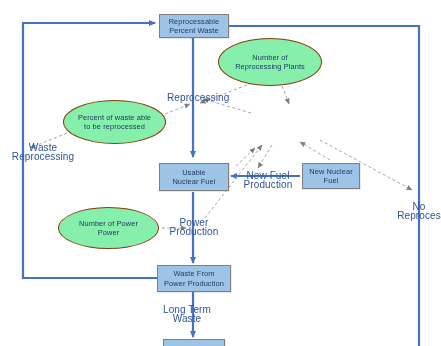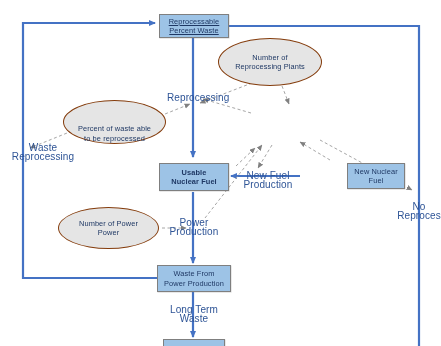--- a/index.html
+++ b/index.html
@@ -35,21 +35,21 @@
     text-align: center;
     display: flex;
     align-items: center;
     justify-content: center;
     letter-spacing: 0.1px;
     box-shadow: 0.5px 0.5px 0 rgba(120,120,120,0.35);
   }
   .node-ellipse {
     position: absolute;
     box-sizing: border-box;
-    background: #e5e5e5;
+    background: #86efac;
     border: 1px solid #843c0c;
     border-radius: 50%;
     color: #1f3864;
     font-size: 7.4px;
     line-height: 9.4px;
     text-align: center;
     display: flex;
     align-items: center;
     justify-content: center;
     padding: 0 4px;
@@ -142,35 +142,35 @@
 
     <g stroke="#A6A6A6" stroke-width="1" fill="none" stroke-dasharray="3,2.5">
       <path d="M330,160 L300,142" marker-end="url(#arrow-grey)"></path>
     </g>
 
     <g stroke="#A6A6A6" stroke-width="1" fill="none" stroke-dasharray="3,2.5">
       <path d="M236,166 L255,148" marker-end="url(#arrow-grey)"></path>
     </g>
   </svg>
 
-  <div class="node-box" style="left:159px; top:14px; width:70px; height:24px;text-decoration:underline;">
+  <div class="node-box" style="left:159px; top:14px; width:70px; height:24px;">
     <div>
       <span>Reprocessable</span><br>
       <span>Percent Waste</span>
     </div>
   </div>
 
-  <div class="node-box" style="left:159px; top:163px; width:70px; height:28px;font-weight:bold;">
+  <div class="node-box" style="left:159px; top:163px; width:70px; height:28px;">
     <div>
       <span>Usable</span><br>
       <span>Nuclear Fuel</span>
     </div>
   </div>
 
-  <div class="node-box" style="left:302px; top:163px; width:58px; height:26px;margin-left:45px;">
+  <div class="node-box" style="left:302px; top:163px; width:58px; height:26px;">
     <div>
       <span>New Nuclear</span><br>
       <span>Fuel</span>
     </div>
   </div>
 
   <div class="node-box" style="left:157px; top:265px; width:74px; height:27px;text-align:center;">
     <div>
       <span>Waste From</span><br>
       <span>Power Production</span>
@@ -184,21 +184,21 @@
   </div>
 
   <div class="node-ellipse" style="left:218px; top:38px; width:104px; height:48px;">
     <div>
       <span>Number of</span><br>
       <span>Reprocessing Plants</span>
     </div>
   </div>
 
 
-  <div class="node-ellipse" style="left:63px; top:100px; width:103px; height:44px;align-items:flex-end;">
+  <div class="node-ellipse" style="left:63px; top:100px; width:103px; height:44px;">
     <div>
       <span>Percent of waste able</span><br>
       <span>to be reprocessed</span>
     </div>
   </div>
 
   <div class="node-ellipse" style="left:58px; top:207px; width:101px; height:42px;">
     <div>
       <span>Number of Power</span><br>
       <span>Power</span>
@@ -217,21 +217,21 @@
   <div class="edge-label" style="left:237px; top:171px; width:62px;">
     <span>New Fuel</span><br>
     <span>Production</span>
   </div>
 
   <div class="edge-label" style="left:163px; top:218px; width:62px;">
     <span>Power</span><br>
     <span>Production</span>
   </div>
 
-  <div class="edge-label" style="left:163px; top:305px; width:62px;">
+  <div class="edge-label" style="left:156px; top:305px; width:62px;">
     <span>Long Term</span><br>
     <span>Waste</span>
   </div>
 
   <div class="edge-label" style="left:394px; top:202px; width:50px; text-align:center;">
     <span>No</span><br>
     <span>Reproces</span>
   </div>
 
 </div>

